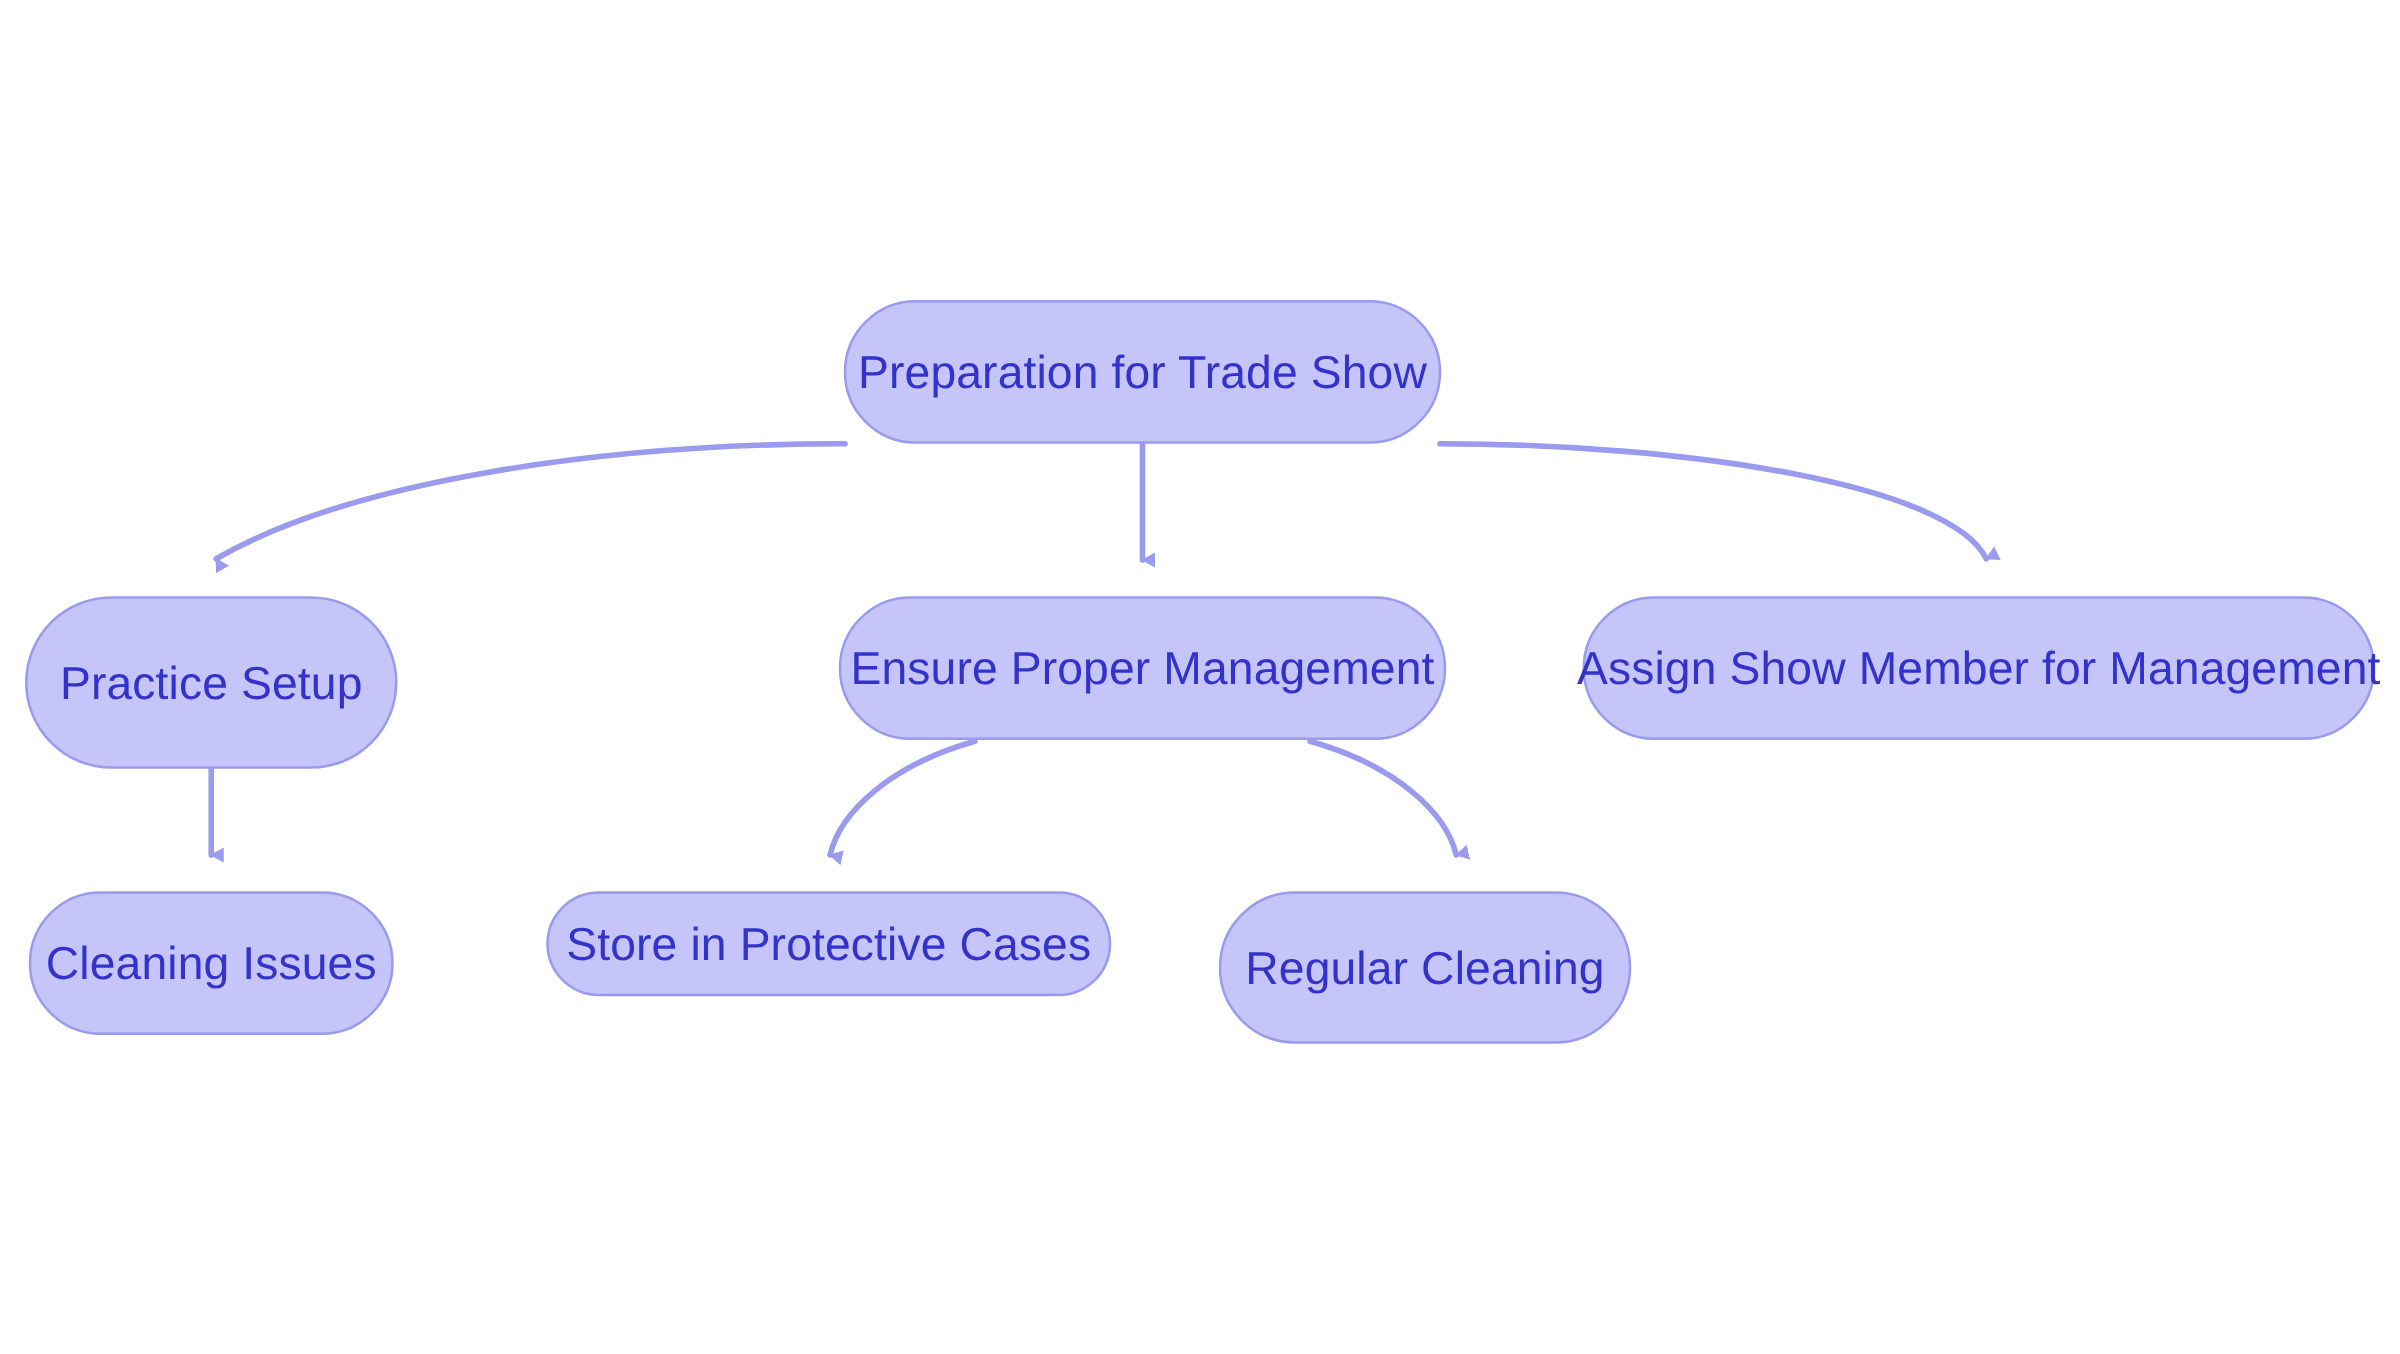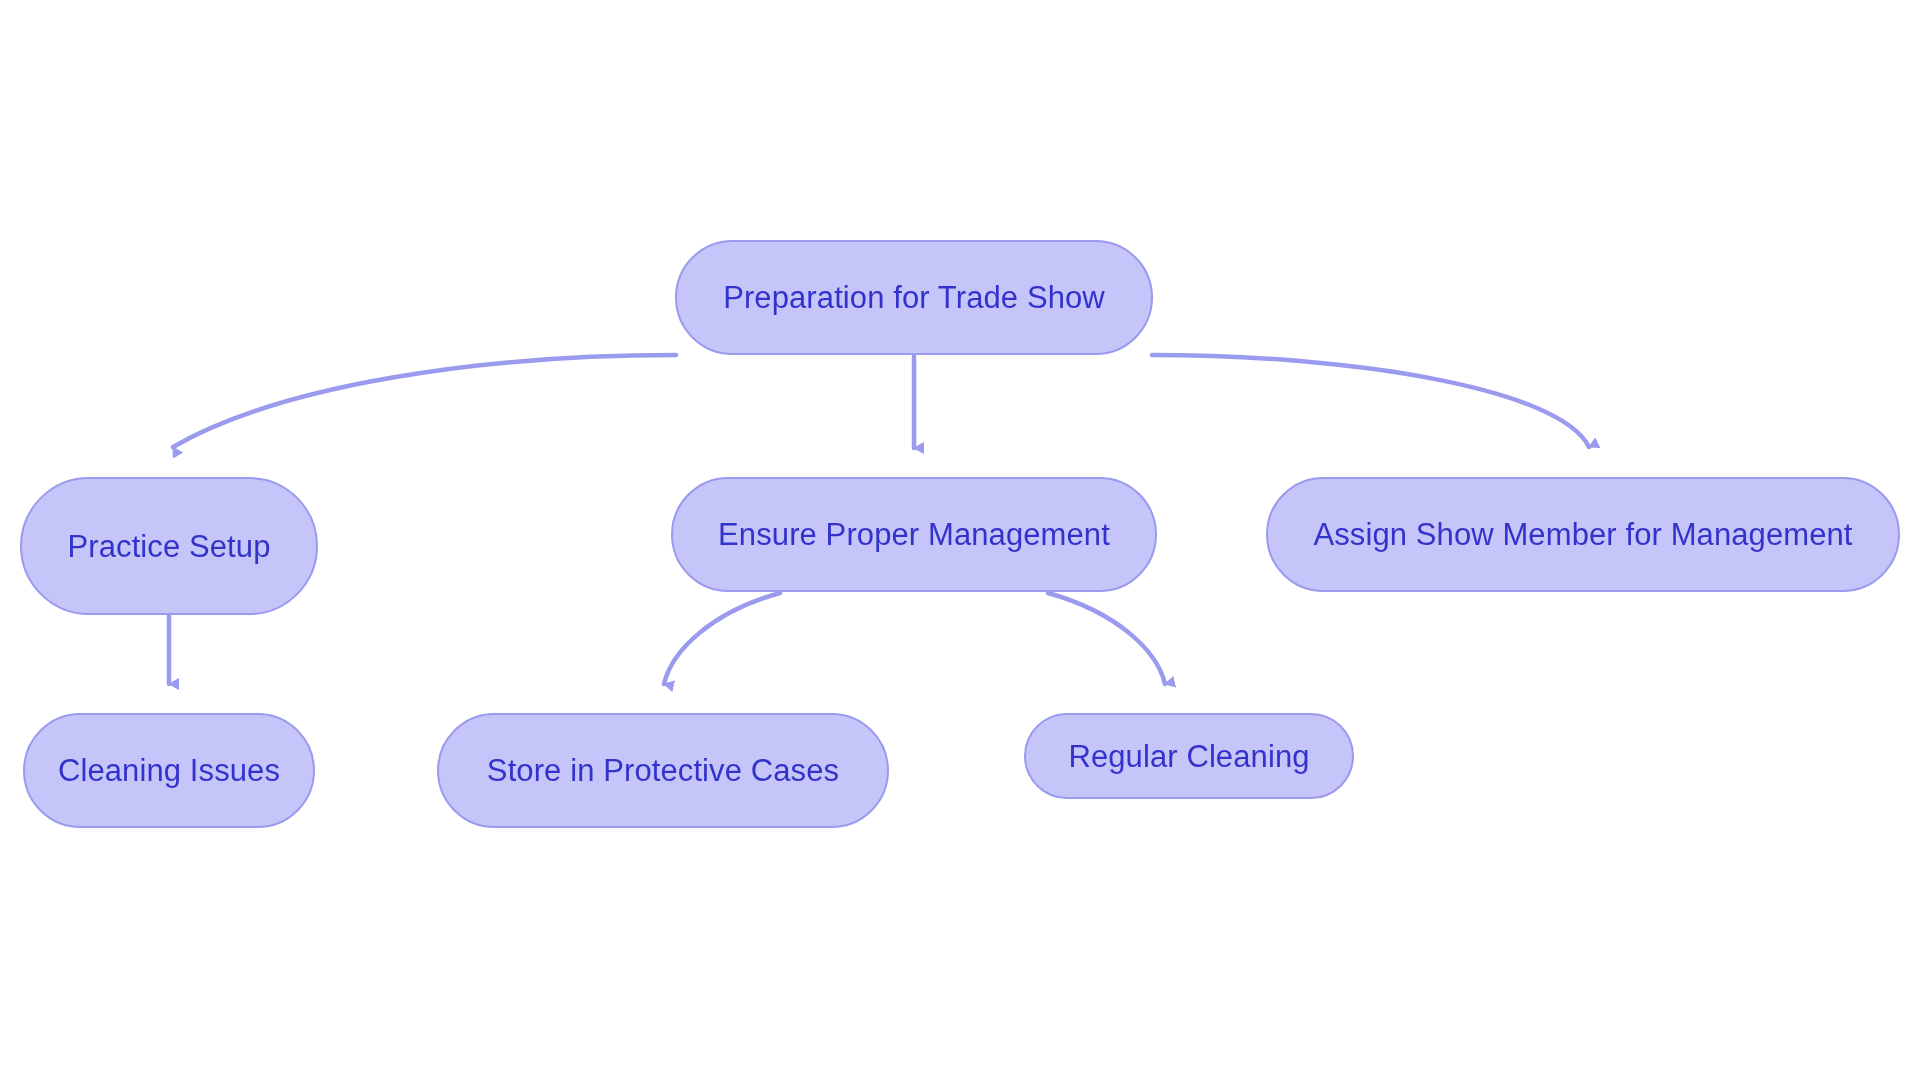--- a/index.html
+++ b/index.html
@@ -31,21 +31,21 @@
   .node {
     position: absolute;
     box-sizing: border-box;
     display: flex;
     align-items: center;
     justify-content: center;
     background: #c5c5fa;
     border: 2px solid #9a9aee;
     border-radius: 999px;
     color: #3333cc;
-    font-size: 31px;
+    font-size: 37px;
     font-weight: 400;
     letter-spacing: 0.1px;
     white-space: nowrap;
     line-height: 1;
   }
   .node-label {
     display: block;
     padding: 0 6px;
   }
 </style>
@@ -87,21 +87,21 @@
   </div>
 
   <div class="node" style="left:1266px; top:477px; width:634px; height:115px;">
     <span class="node-label">Assign Show Member for Management</span>
   </div>
 
   <div class="node" style="left:23px; top:713px; width:292px; height:115px;">
     <span class="node-label">Cleaning Issues</span>
   </div>
 
-  <div class="node" style="left:437px; top:713px; width:452px; height:115px;">
+  <div class="node" style="left:437px; top:713px; width:452px; height:84px;">
     <span class="node-label">Store in Protective Cases</span>
   </div>
 
-  <div class="node" style="left:1024px; top:713px; width:330px; height:86px;justify-content:center;">
+  <div class="node" style="left:975px; top:713px; width:330px; height:122px;justify-content:center;">
     <span class="node-label">Regular Cleaning</span>
   </div>
 
 </div>
 
 </body></html>

